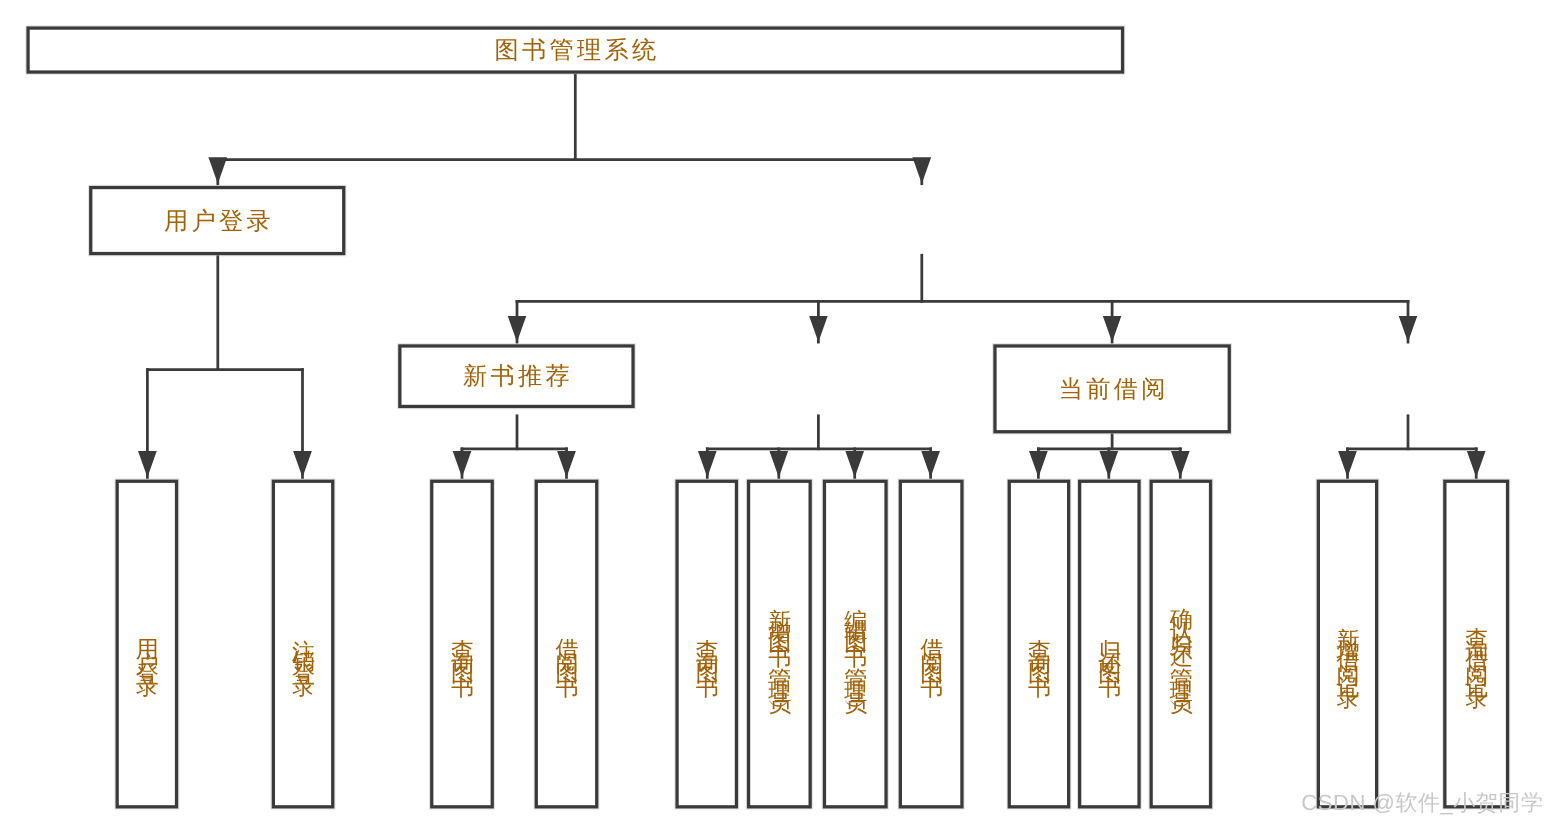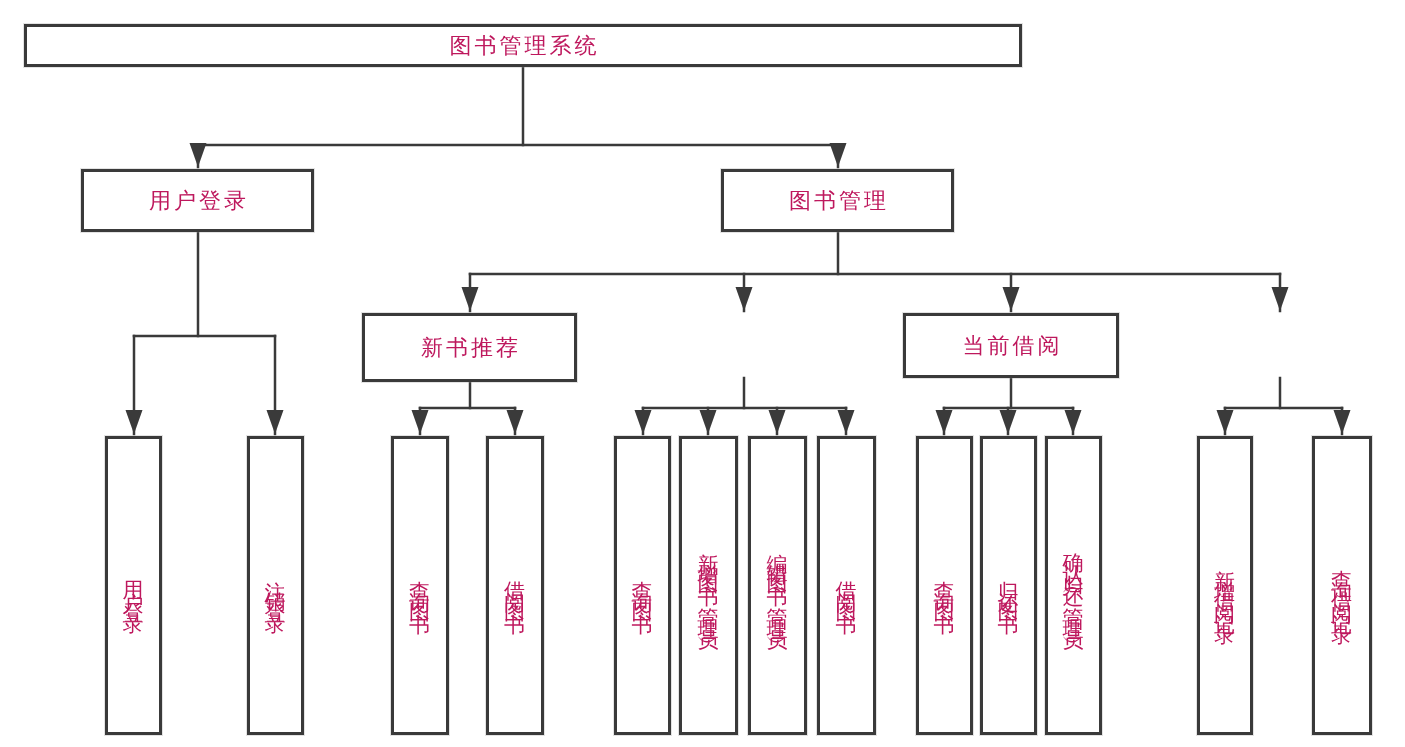--- a/index.html
+++ b/index.html
@@ -12,21 +12,21 @@
   }
   .canvas { position:absolute; inset:0; }
   svg.wires { position:absolute; left:0; top:0; z-index:1; }
   .node {
     position:absolute;
     box-sizing:border-box;
     background:#ffffff;
     border:3px solid #3a3a3a;
     box-shadow:0 0 0 1px rgba(155,155,155,.28);
     display:flex; align-items:center; justify-content:center;
-    color:#be185d;
+    color:#a16207;
     z-index:2;
   }
   .node.h .lbl {
     font-size:22px;
     letter-spacing:3px;
     text-indent:3px;
     white-space:nowrap;
   }
   .node.v .lbl {
     writing-mode:vertical-rl;
@@ -100,28 +100,25 @@
     </g>
   </svg>
 
   <div class="node h" style="left:24px;top:24px;width:998px;height:43px;">
     <span class="lbl">图书管理系统</span>
   </div>
 
   <div class="node h" style="left:81px;top:169px;width:233px;height:63px;">
     <span class="lbl">用户登录</span>
   </div>
-  <div class="node h" style="left:721px;top:169px;width:233px;height:63px;">
-    <span class="lbl">图书管理</span>
-  </div>
 
-  <div class="node h" style="left:362px;top:313px;width:215px;height:69px;">
+  <div class="node h" style="left:362px;top:313px;width:215px;height:58px;">
     <span class="lbl">新书推荐</span>
   </div>
-  <div class="node h" style="left:903px;top:313px;width:216px;height:65px;">
+  <div class="node h" style="left:903px;top:313px;width:216px;height:81px;">
     <span class="lbl">当前借阅</span>
   </div>
 
   <div class="node v" style="left:105px;top:436px;width:57px;height:299px;">
     <span class="lbl">用户登录</span>
   </div>
   <div class="node v" style="left:247px;top:436px;width:57px;height:299px;">
     <span class="lbl">注销登录</span>
   </div>
 
@@ -155,13 +152,14 @@
     <span class="lbl">确认归还（管理员）</span>
   </div>
 
   <div class="node v" style="left:1197px;top:436px;width:56px;height:299px;">
     <span class="lbl">新增借阅记录</span>
   </div>
   <div class="node v" style="left:1312px;top:436px;width:60px;height:299px;">
     <span class="lbl">查询借阅记录</span>
   </div>
 
+  <div class="watermark">CSDN @软件_小贺同学</div>
 </div>
 
 </body></html>

